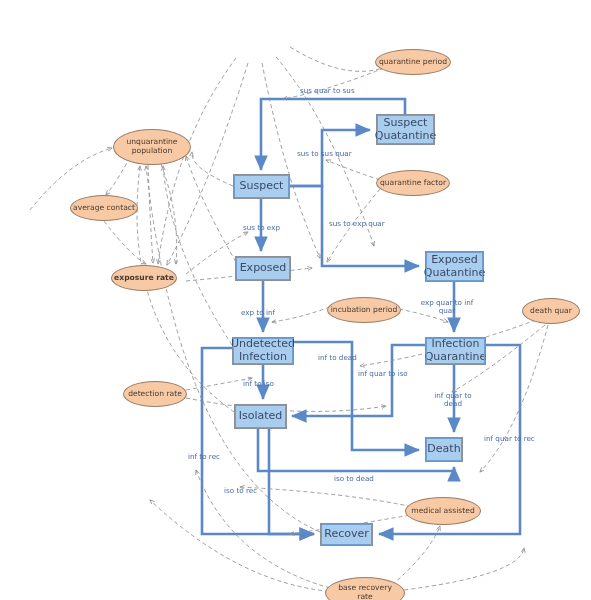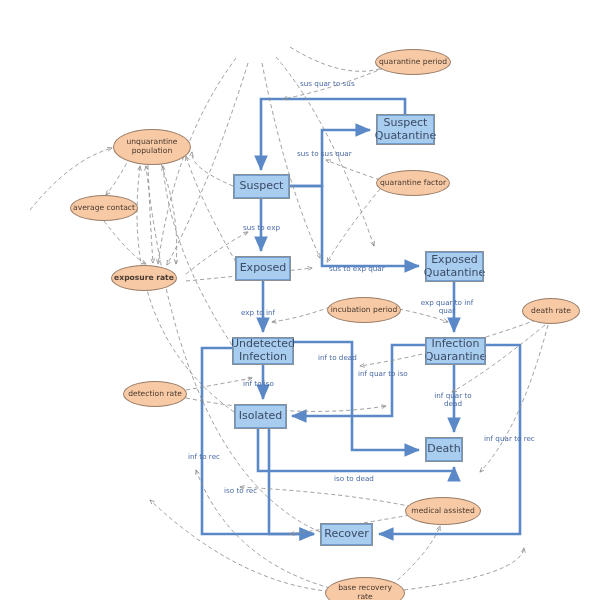--- a/index.html
+++ b/index.html
@@ -168,33 +168,33 @@
 population</div>
 
   <div class="node var" style="left:376px;top:170px;width:74px;height:26px;">quarantine factor</div>
 
   <div class="node var" style="left:70px;top:195px;width:68px;height:26px;text-align:right;">average contact</div>
 
   <div class="node var" style="left:111px;top:265px;width:66px;height:26px;font-weight:bold;">exposure rate</div>
 
   <div class="node var" style="left:327px;top:297px;width:74px;height:26px;">incubation period</div>
 
-  <div class="node var" style="left:522px;top:298px;width:58px;height:26px;">death rate</div>
+  <div class="node var" style="left:522px;top:298px;width:58px;height:26px;">death quar</div>
 
   <div class="node var" style="left:123px;top:381px;width:64px;height:26px;">detection rate</div>
 
   <div class="node var" style="left:405px;top:497px;width:76px;height:28px;">medical assisted</div>
 
   <div class="node var" style="left:325px;top:577px;width:80px;height:32px;">base recovery
 rate</div>
 
-  <div class="flowlabel" style="left:300px;top:80px;">sus quar to sus</div>
+  <div class="flowlabel" style="left:300px;top:87px;">sus quar to sus</div>
   <div class="flowlabel" style="left:297px;top:150px;">sus to sus quar</div>
   <div class="flowlabel" style="left:243px;top:224px;">sus to exp</div>
-  <div class="flowlabel" style="left:329px;top:220px;margin-top:45px;">sus to exp quar</div>
+  <div class="flowlabel" style="left:329px;top:220px;">sus to exp quar</div>
   <div class="flowlabel" style="left:241px;top:309px;">exp to inf</div>
   <div class="flowlabel" style="left:417px;top:299px;width:60px;">exp quar to inf
 quar</div>
   <div class="flowlabel" style="left:318px;top:354px;">inf to dead</div>
   <div class="flowlabel" style="left:358px;top:370px;">inf quar to iso</div>
   <div class="flowlabel" style="left:243px;top:380px;">inf to iso</div>
   <div class="flowlabel" style="left:424px;top:392px;width:58px;">inf quar to
 dead</div>
   <div class="flowlabel" style="left:484px;top:435px;">inf quar to rec</div>
   <div class="flowlabel" style="left:188px;top:453px;">inf to rec</div>

